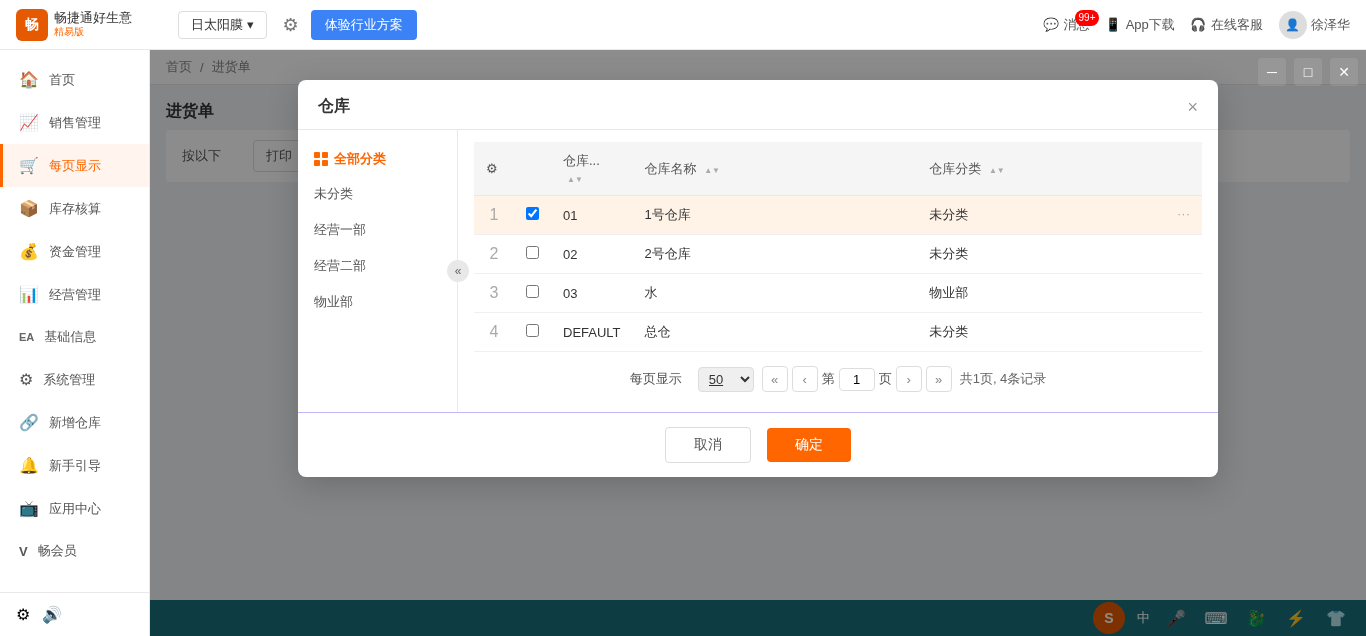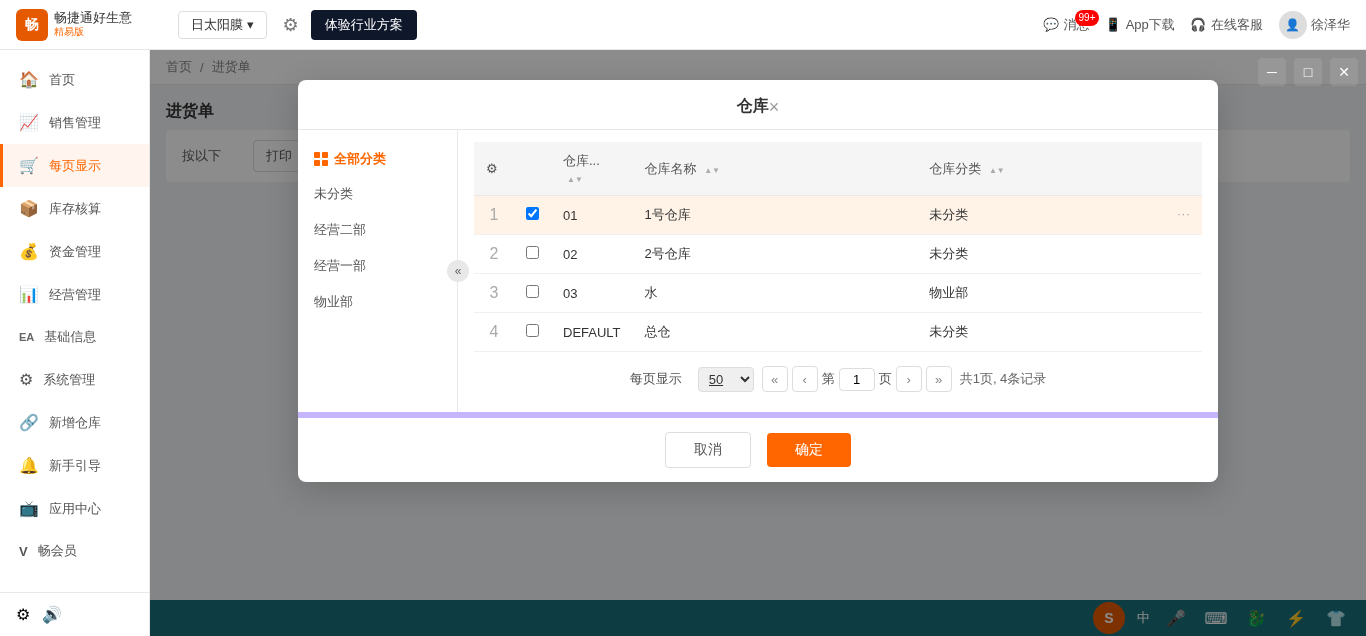--- a/index.html
+++ b/index.html
@@ -42,21 +42,21 @@
       margin-left: 12px;
     }
     .header-center {
       flex: 1;
       display: flex;
       align-items: center;
       gap: 12px;
       margin-left: 16px;
     }
     .trial-btn {
-      background: #0f172a;
+      background: #3b82f6;
       color: #fff;
       border: none;
       border-radius: 4px;
       padding: 6px 14px;
       font-size: 13px;
       cursor: pointer;
       font-family: Liberation Mono, monospace;
     }
     .header-right {
       display: flex;
@@ -176,21 +176,21 @@
       border-radius: 8px;
       width: 920px;
       max-height: 560px;
       display: flex;
       flex-direction: column;
       box-shadow: 0 8px 32px rgba(0,0,0,0.18);
     }
     .modal-header {
       display: flex;
       align-items: center;
-      justify-content: center;
+      justify-content: space-between;
       padding: 16px 20px 12px;
       border-bottom: 1px solid #e8e8e8;
     }
     .modal-title { font-size: 16px; font-weight: 600; color: #333; }
     .modal-close {
       cursor: pointer;
       font-size: 18px;
       color: #999;
       line-height: 1;
     }
@@ -381,21 +381,21 @@
     }
     .page-info { color: #666; }
 
     
     .modal-footer {
       display: flex;
       align-items: center;
       justify-content: center;
       gap: 16px;
       padding: 14px 20px;
-      border-top: 6px solid #c4b5fd;
+      border-top: 1px solid #c4b5fd;
     }
     .cancel-btn {
       padding: 8px 28px;
       border: 1px solid #ddd;
       border-radius: 4px;
       background: #fff;
       font-size: 14px;
       cursor: pointer;
       color: #555;
     }
@@ -618,22 +618,22 @@
               <span class="grid-icon">
                 <span></span>
                   <span></span>
                   <span></span>
                   <span></span>
               </span>
               <span>全部分类</span>
             </div>
             <div class="category-collapse">«</div>
             <div class="category-item">未分类</div>
+            <div class="category-item">经营一部</div>
             <div class="category-item">经营二部</div>
-            <div class="category-item">经营一部</div>
             <div class="category-item">物业部</div>
           </div>
 
           <div class="table-panel">
 
 
             <table class="data-table">
               <thead>
                 <tr>
                   <th class="th-gear">⚙</th>

